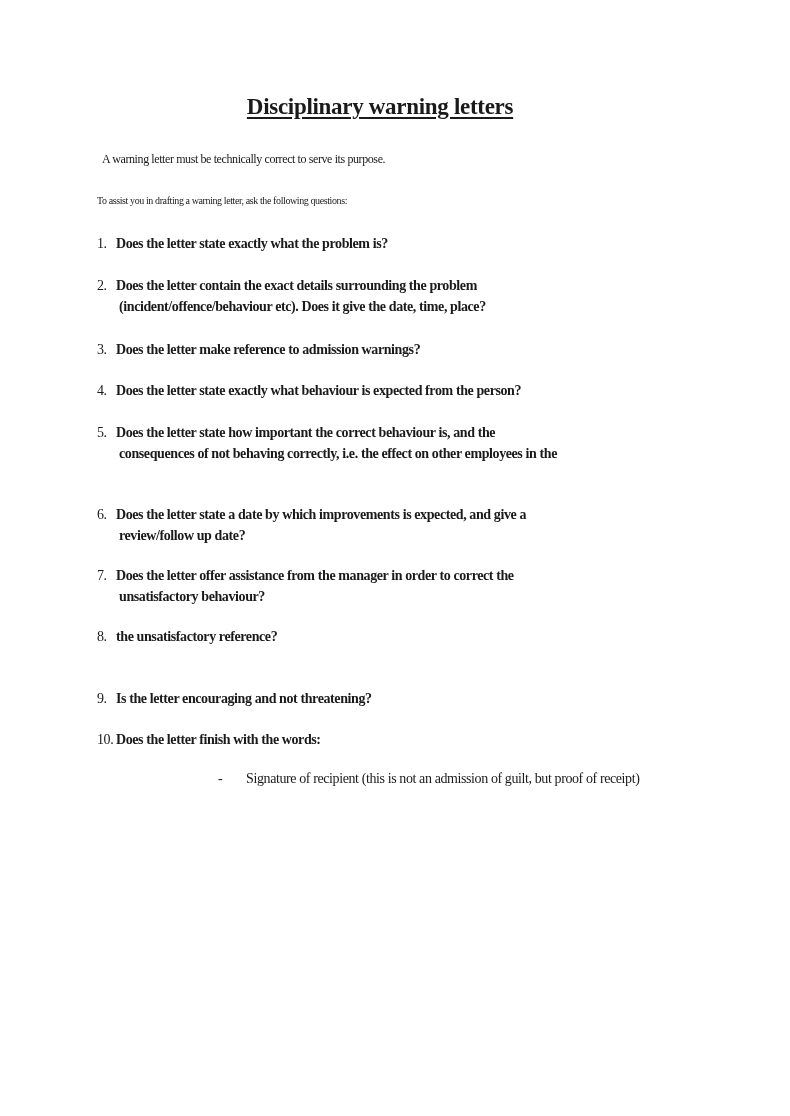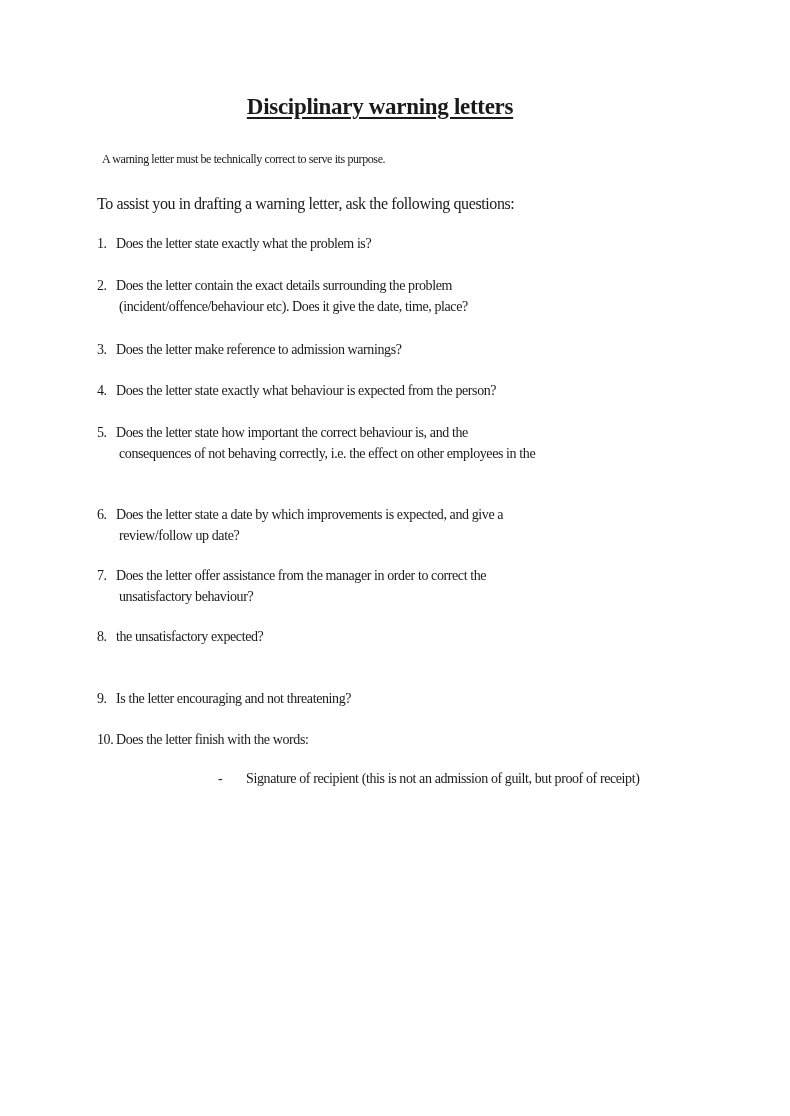--- a/index.html
+++ b/index.html
@@ -37,39 +37,40 @@
       position: absolute;
       left: 102px;
       top: 152px;
       font-size: 12px;
       letter-spacing: -0.4px;
     }
     .lead {
       position: absolute;
       left: 97px;
       top: 195px;
-      font-size: 16px;
+      font-size: 10px;
       letter-spacing: -0.4px;
     }
     .q {
       position: absolute;
       left: 97px;
       font-size: 14px;
       line-height: 21px;
       letter-spacing: -0.4px;
       width: 470px;
     }
     .q .num {
       position: absolute;
       left: 0;
       top: 0;
     }
     .q .body {
       display: block;
       padding-left: 19px;
+      font-weight: bold;
     }
     .q .line {
       display: block;
       white-space: nowrap;
     }
     .q .line + .line {
       padding-left: 3px;
     }
     .q.ten .body {
       padding-left: 19px;
@@ -148,21 +149,21 @@
     <span class="num">7.</span>
     <span class="body">
       <span class="line">Does the letter offer assistance from the manager in order to correct the</span>
       <span class="line">unsatisfactory behaviour?</span>
     </span>
   </div>
 
   <div class="q" style="top:626px">
     <span class="num">8.</span>
     <span class="body">
-      <span class="line">the unsatisfactory expected?</span>
+      <span class="line">the unsatisfactory reference?</span>
     </span>
   </div>
 
   <div class="q" style="top:688px">
     <span class="num">9.</span>
     <span class="body">
       <span class="line">Is the letter encouraging and not threatening?</span>
     </span>
   </div>
 

